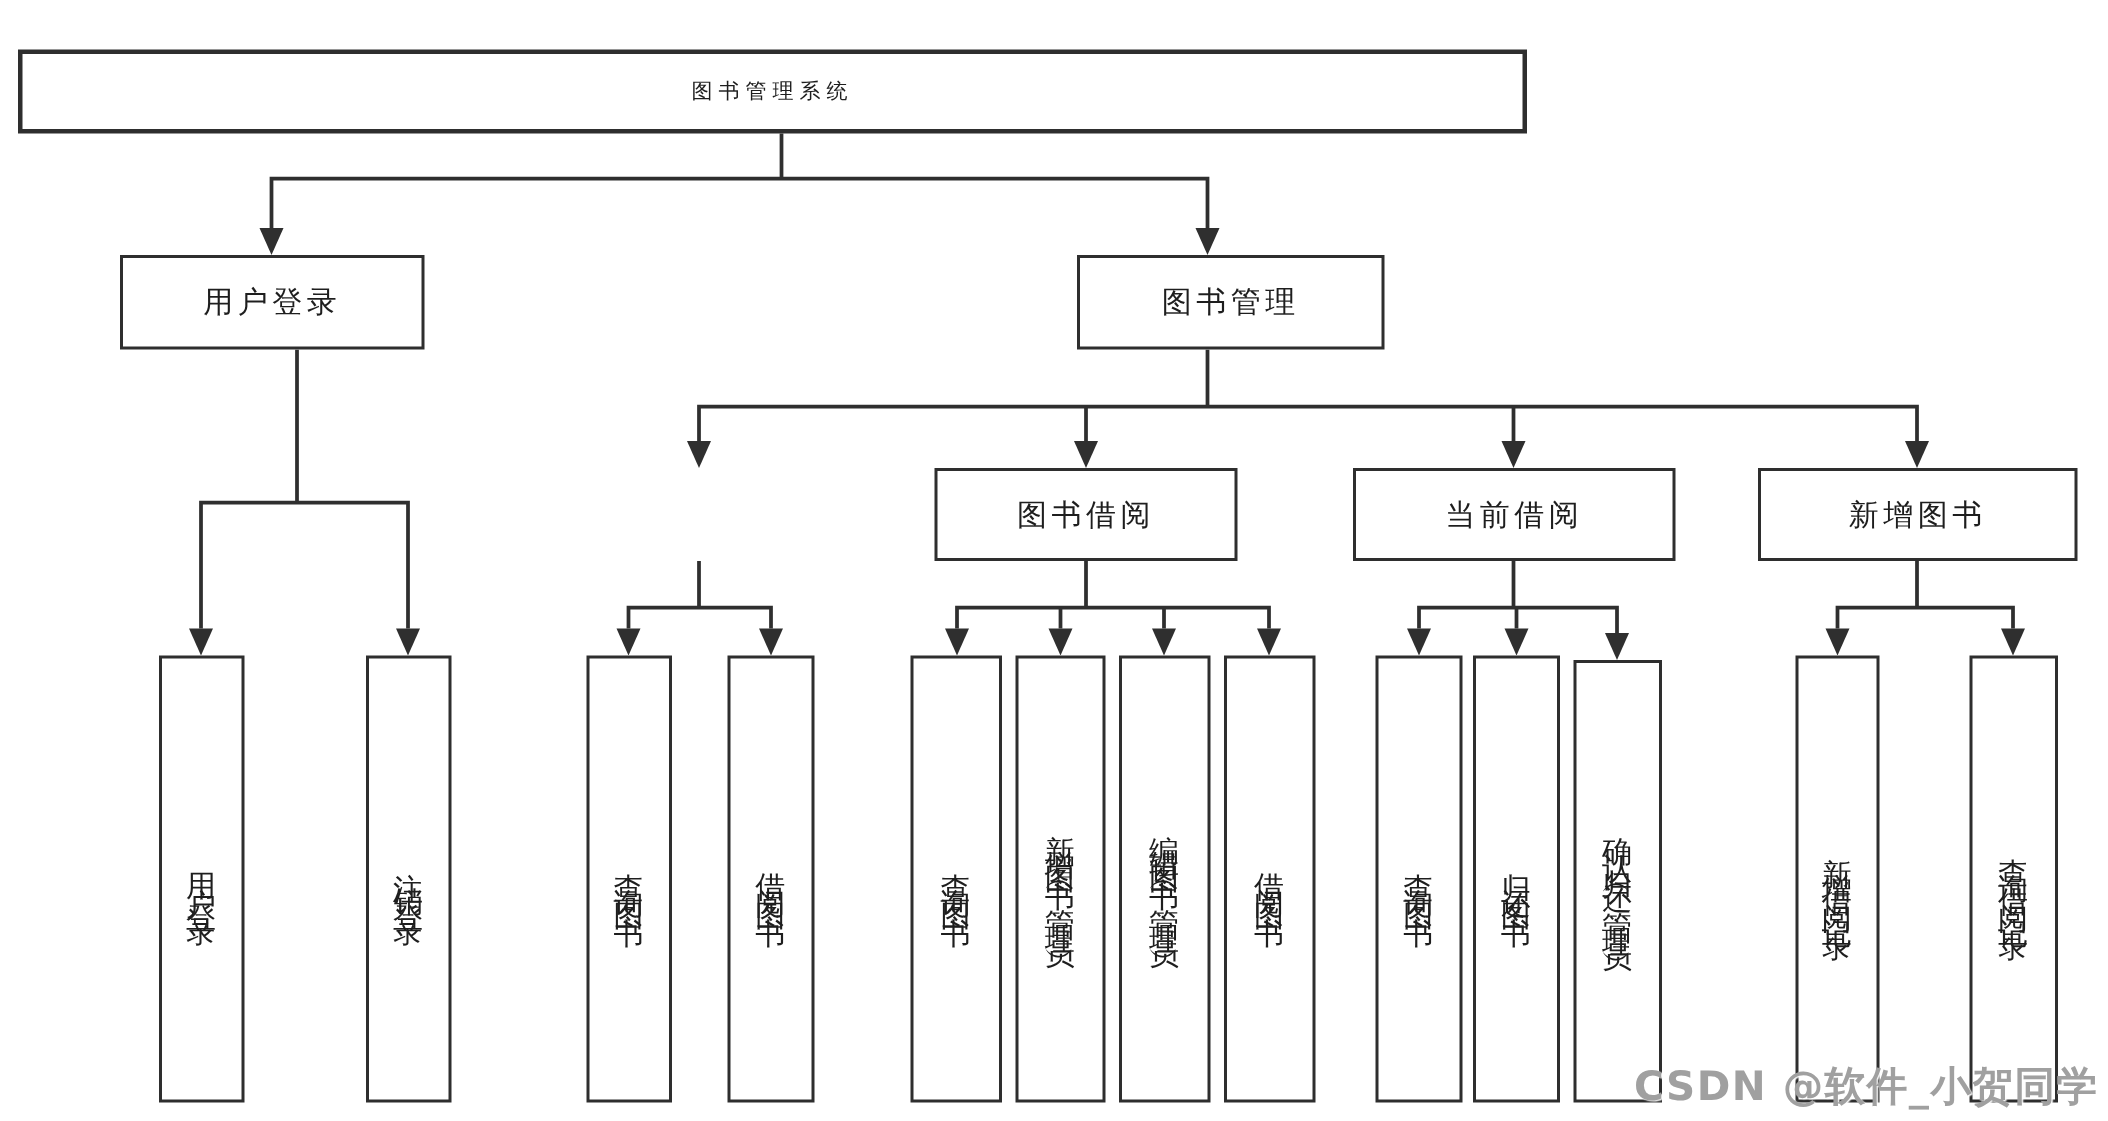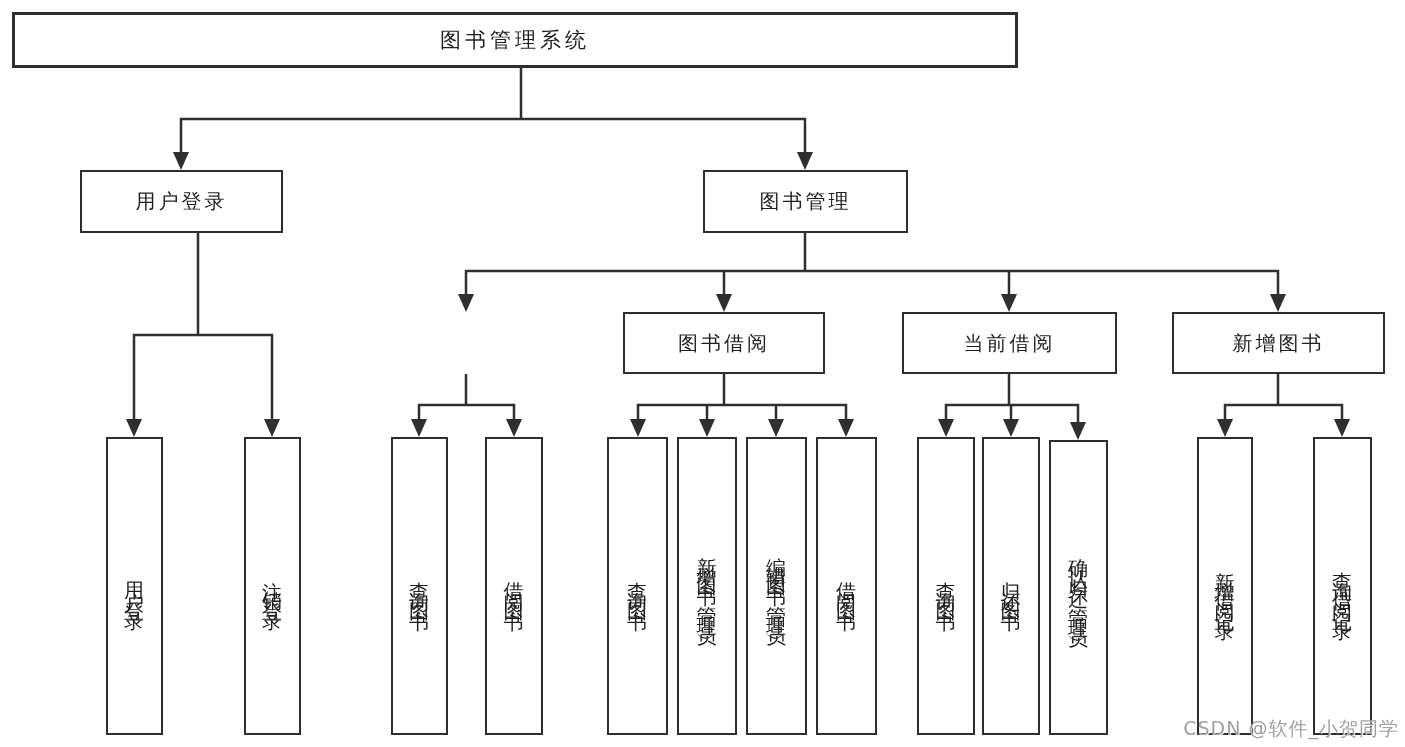--- a/index.html
+++ b/index.html
@@ -8,28 +8,28 @@
     font-family:"DejaVu Sans",sans-serif;color:#1e1e1e;
   }
   .connectors{position:absolute;left:0;top:0;z-index:1;}
   .connectors path{stroke:#2f2f2f;stroke-width:2.5;fill:none;}
   .connectors polygon{fill:#2f2f2f;stroke:none;}
   .node{
     position:absolute;box-sizing:border-box;background:#ffffff;
     border:2.5px solid #2e2e2e;display:flex;align-items:center;justify-content:center;
     z-index:2;font-size:20px;letter-spacing:3px;text-align:center;color:#1e1e1e;
   }
-  .node.title{border-width:3px;font-size:21px;letter-spacing:4px;}
+  .node.title{border-width:3px;font-size:14px;letter-spacing:4px;margin-top:21px;}
   .node.v{
     writing-mode:vertical-rl;font-size:20px;letter-spacing:10px;line-height:1;
   }
   .watermark{
     position:absolute;right:6px;bottom:5px;z-index:5;
-    font-size:19px;letter-spacing:1px;color:#a0a0a0;
-    text-shadow:1px 1px 1px #ffffff;white-space:nowrap;
+    font-size:27px;letter-spacing:1px;color:#a0a0a0;
+    text-shadow:1px 1px 1px #ffffff;white-space:nowrap;font-weight:bold;
   }
 </style>
 </head>
 <body>
 
 <div class="stage">
 
   <svg class="connectors" width="1405" height="747" viewBox="0 0 1405 747">
     <g>
       <path d="M521,68 V119 M181,152 V119 H805 V152"></path>
@@ -69,21 +69,21 @@
     <g>
       <path d="M1278,374 V405 M1225,419 V405 H1342 V419"></path>
       <polygon points="1217,419 1233,419 1225,437"></polygon>
       <polygon points="1334,419 1350,419 1342,437"></polygon>
     </g>
   </svg>
 
   <div class="node title" style="left:12px;top:12px;width:1006px;height:56px">图书管理系统</div>
 
   <div class="node" style="left:80px;top:170px;width:203px;height:63px">用户登录</div>
-  <div class="node" style="left:703px;top:170px;width:205px;height:63px">图书管理</div>
+  <div class="node" style="left:718px;top:170px;width:205px;height:63px">图书管理</div>
 
   <div class="node" style="left:902px;top:312px;width:215px;height:62px">当前借阅</div>
   <div class="node" style="left:623px;top:312px;width:202px;height:62px">图书借阅</div>
   <div class="node" style="left:1172px;top:312px;width:213px;height:62px">新增图书</div>
 
   <div class="node v" style="left:106px;top:437px;width:57px;height:298px">用户登录</div>
   <div class="node v" style="left:244px;top:437px;width:57px;height:298px">注销登录</div>
 
   <div class="node v" style="left:391px;top:437px;width:57px;height:298px">查询图书</div>
   <div class="node v" style="left:485px;top:437px;width:58px;height:298px">借阅图书</div>

